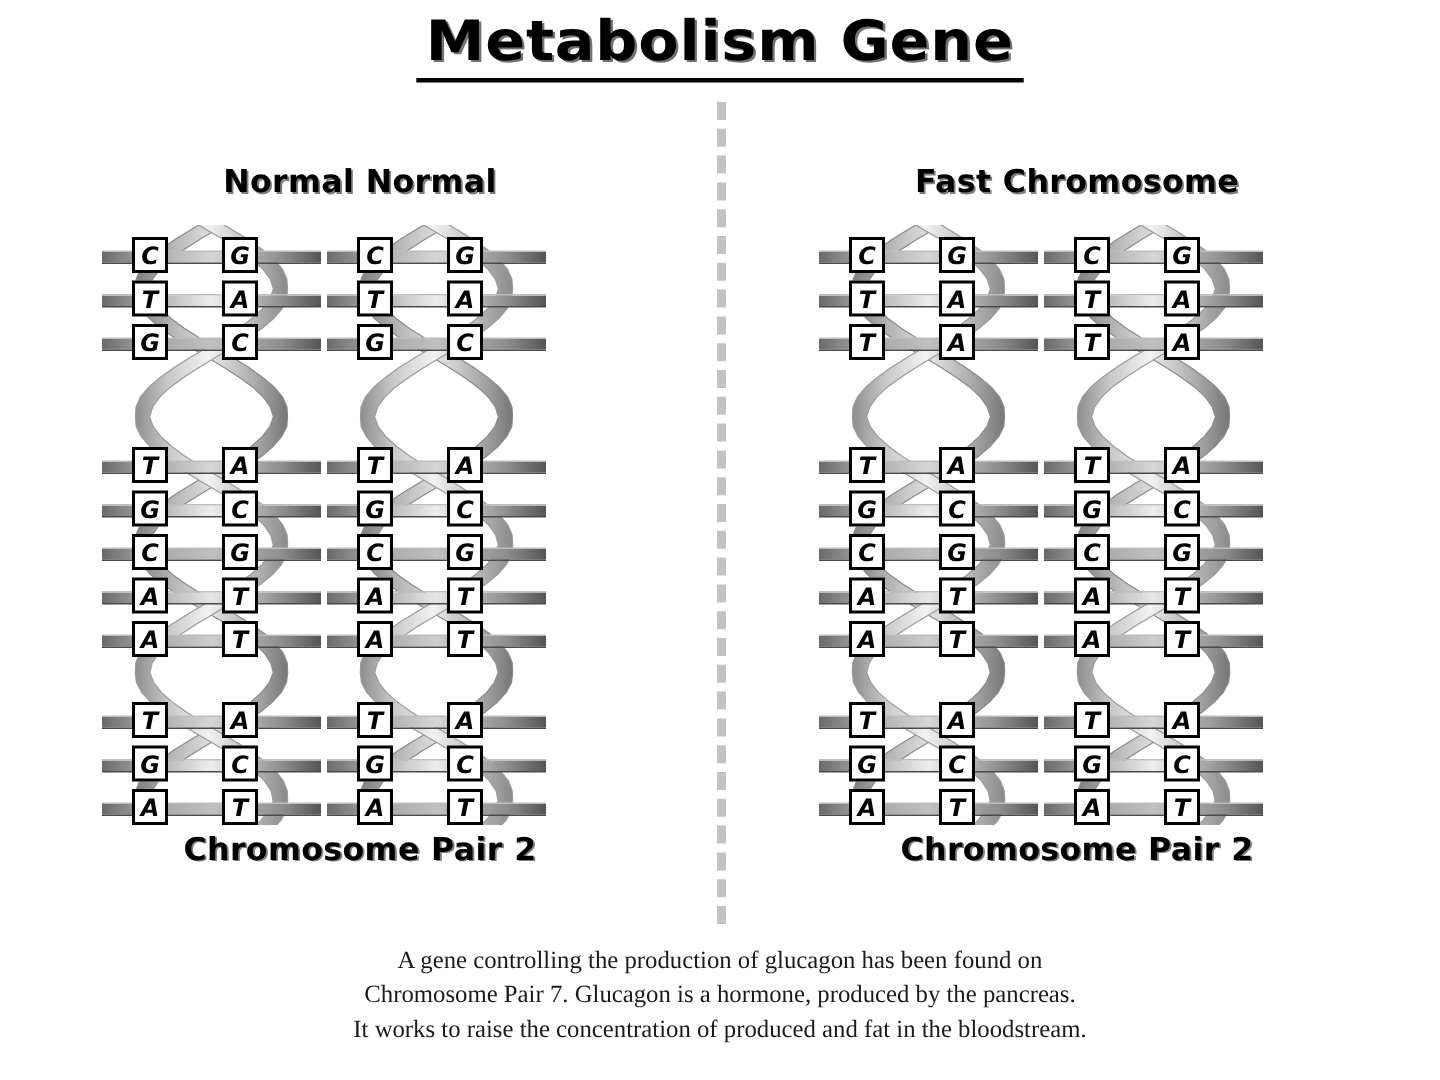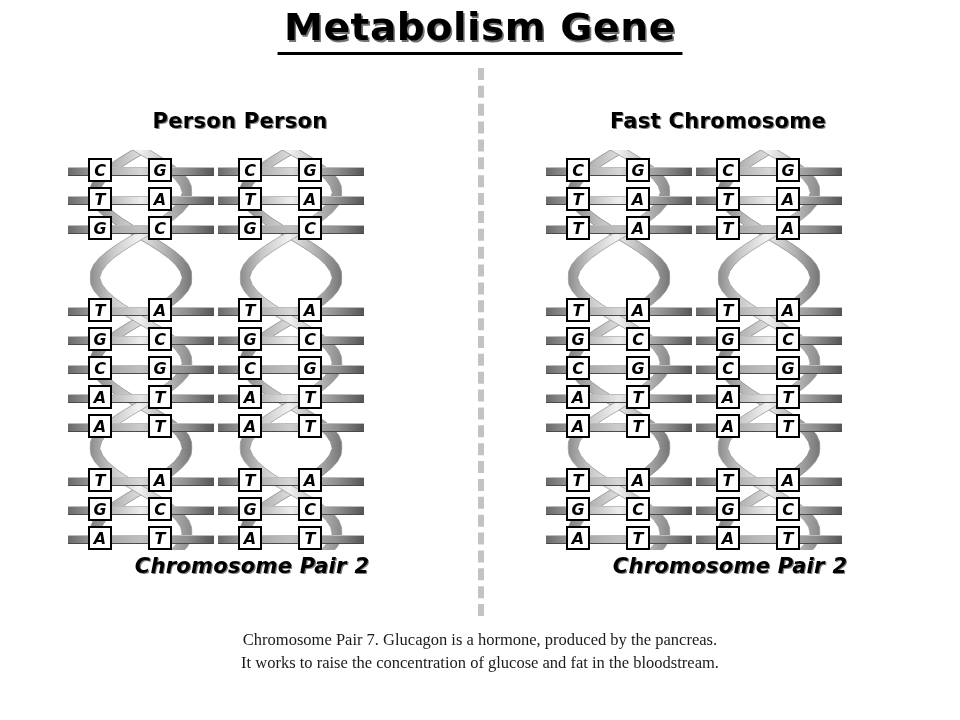--- a/index.html
+++ b/index.html
@@ -58,21 +58,21 @@
     width: 100%;
     text-align: center;
     font-family: "DejaVu Sans", sans-serif;
     font-weight: bold;
     font-size: 21px;
     color: #000;
     text-shadow: 1.2px 1.2px 0 rgba(0,0,0,0.5);
     letter-spacing: 0.3px;
   }
   .panel-heading { height: 30px; line-height: 26px; }
-  .panel-footer  { position: absolute; bottom: 0; left: 12px; font-style: italic; }
+  .panel-footer  { position: absolute; bottom: 0; left: 0; }
 
   .strand-row {
     position: absolute;
     top: 42px;
     left: 0;
     width: 452px;
     height: 400px;
   }
 
   
@@ -135,21 +135,21 @@
 </head>
 <body>
 
 <div id="title-wrap">
   <span id="page-title">Metabolism Gene</span>
 </div>
 
 <div id="divider"></div>
 
 <div class="panel" id="panel-normal">
-  <div class="panel-heading">Person Person</div>
+  <div class="panel-heading">Normal Normal</div>
   <div class="strand-row">
       <div class="dna dna-a">
         <svg width="150" height="400" viewBox="0 0 150 400">
           <defs>
             <linearGradient id="gA0_0" x1="0" y1="0" x2="1" y2="0">
               <stop offset="0%" stop-color="#8d8d8d"></stop>
               <stop offset="22%" stop-color="#c9c9c9"></stop>
               <stop offset="48%" stop-color="#f2f2f2"></stop>
               <stop offset="72%" stop-color="#c2c2c2"></stop>
               <stop offset="100%" stop-color="#8a8a8a"></stop>
@@ -465,15 +465,16 @@
             <div class="base base-l">A</div>
             <div class="base base-r">T</div>
           </div>
         </div>
       </div>
     </div>
   <div class="panel-footer">Chromosome Pair 2</div>
 </div>
 
 <div id="caption">
+  <div>A gene controlling the production of glucagon has been found on</div>
   <div>Chromosome Pair 7. Glucagon is a hormone, produced by the pancreas.</div>
-  <div>It works to raise the concentration of glucose and fat in the bloodstream.</div>
+  <div>It works to raise the concentration of produced and fat in the bloodstream.</div>
 </div>
 
 </body></html>

